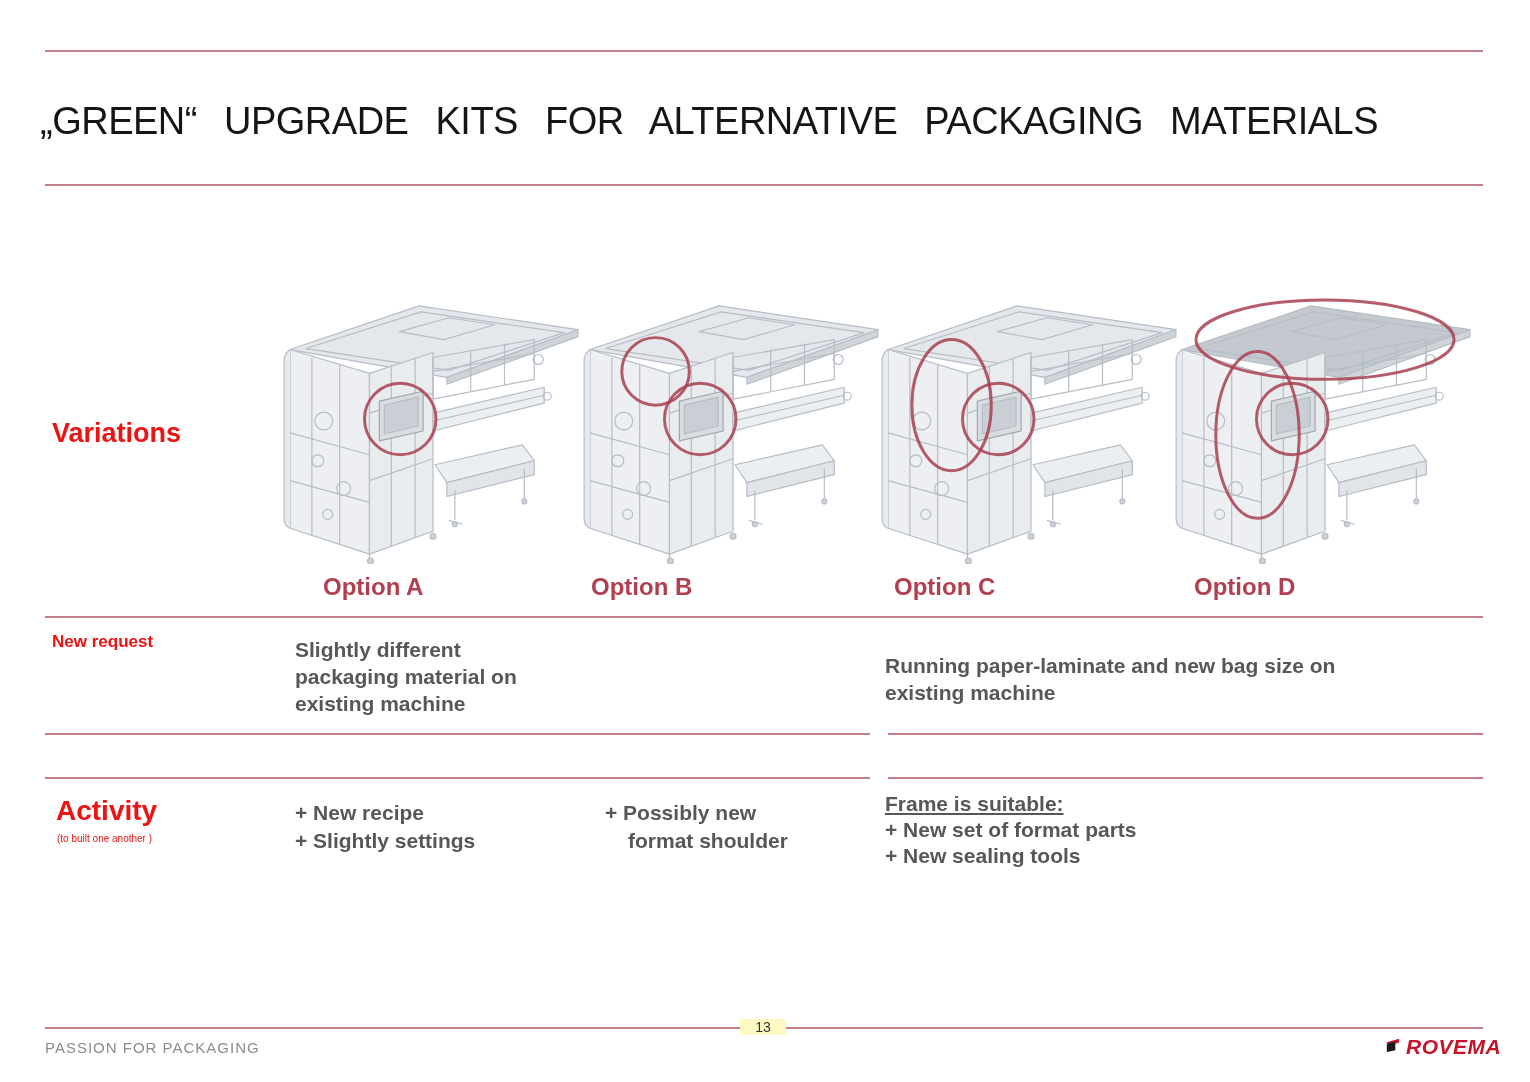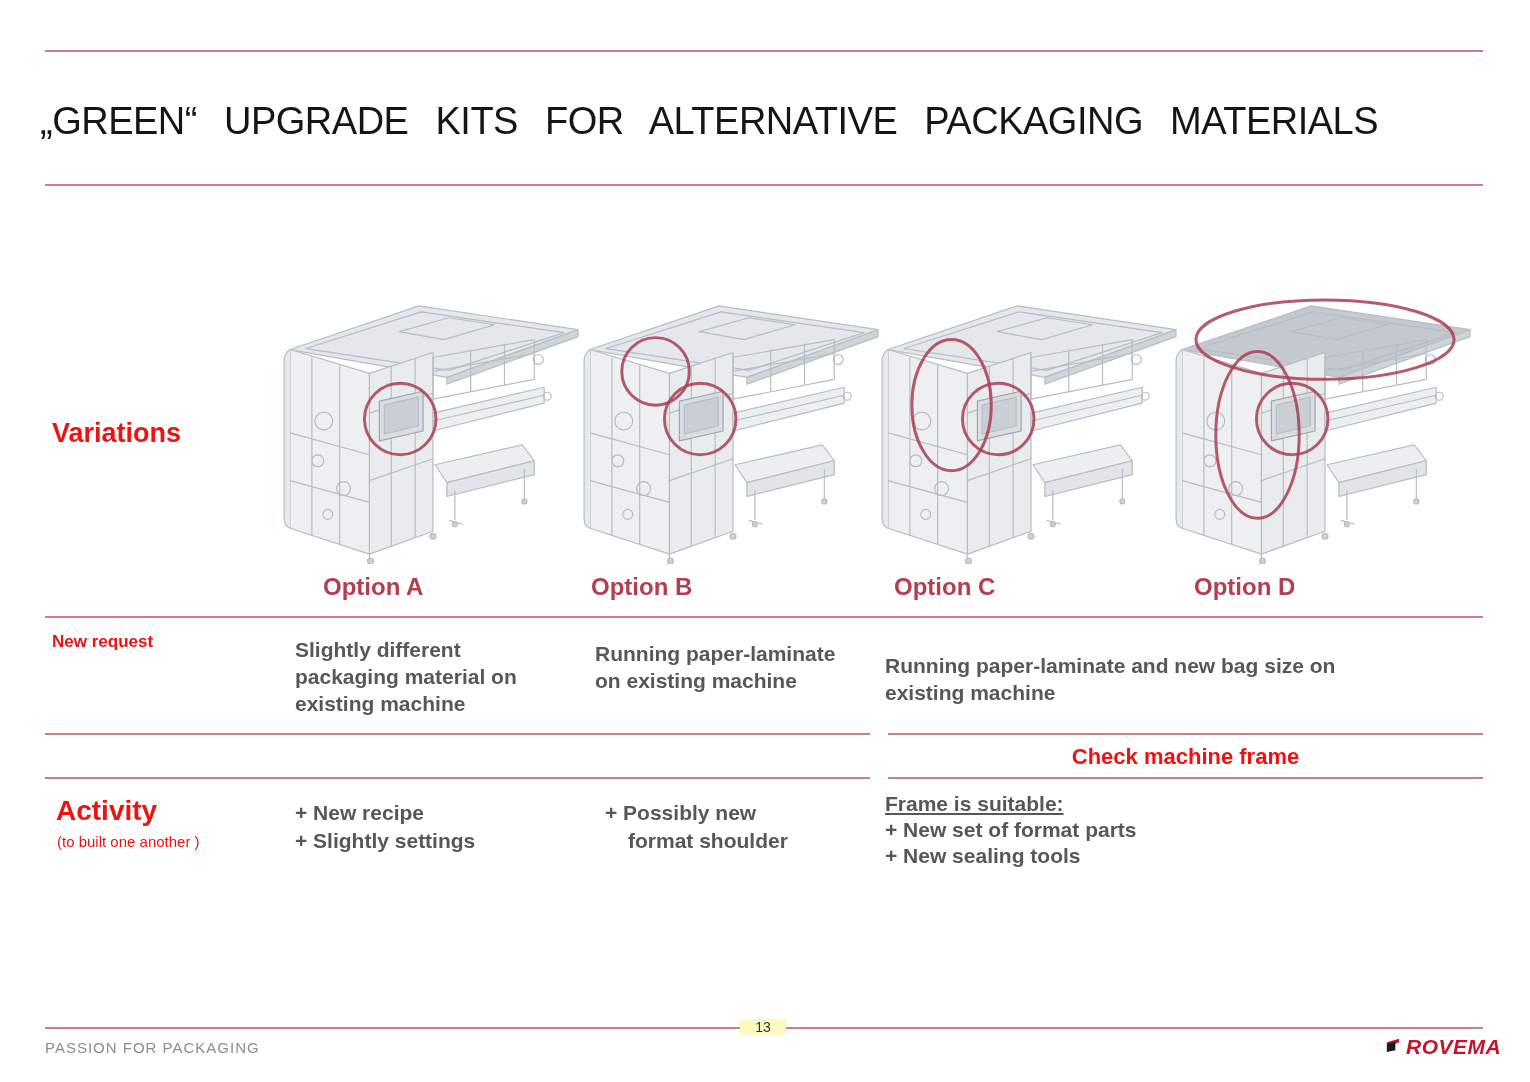--- a/index.html
+++ b/index.html
@@ -30,21 +30,21 @@
   .title{
     position:absolute;left:40px;top:100px;width:1460px;
     font-size:38px;font-weight:400;color:#151515;
     letter-spacing:-0.5px;word-spacing:17px;white-space:nowrap;
   }
 
   .row-label{position:absolute;font-weight:700;color:var(--heading-red);}
   .variations{left:52px;top:418px;font-size:27px;}
   .new-request{left:52px;top:632px;font-size:17px;}
   .activity-label{left:56px;top:795px;font-size:28px;text-align:right;}
-  .activity-note{position:absolute;left:57px;top:833px;font-size:15px;color:var(--heading-red);text-align:right;}
+  .activity-note{position:absolute;left:57px;top:833px;font-size:10px;color:var(--heading-red);text-align:right;}
 
   .machine-cell{position:absolute;top:286px;width:300px;height:278px;}
   .machine-cell svg{width:100%;height:100%;}
 
   .option-label{position:absolute;top:573px;font-size:24px;font-weight:700;color:var(--option-red);}
 
   .body-block{position:absolute;font-size:21px;font-weight:700;color:var(--body-gray);line-height:27px;white-space:nowrap;}
   #nrA{left:295px;top:636px;}
   #nrB{left:595px;top:640px;}
   #nrCD{left:885px;top:652px;width:598px;}
@@ -269,33 +269,28 @@
     </div>
 
   <div class="rule rule-under-options"></div>
 
   <div class="row-label new-request">New request</div>
   <div id="nrA" class="body-block">
       <div>Slightly different</div>
       <div>packaging material on</div>
       <div>existing machine</div>
     </div>
-  <div id="nrB" class="body-block">
-      <div>Running paper-laminate</div>
-      <div>on existing machine</div>
-    </div>
   <div id="nrCD" class="body-block">
       <div>Running paper-laminate and new bag size on</div>
       <div>existing machine</div>
     </div>
 
   <div class="rule rule-4a"></div>
   <div class="rule rule-4b"></div>
 
-  <div class="check-frame">Check machine frame</div>
 
   <div class="rule rule-5a"></div>
   <div class="rule rule-5b"></div>
 
   <div class="row-label activity-label">Activity</div>
   <div class="activity-note">(to built one another )</div>
 
   <div id="actA" class="body-block">
       <div>+ New recipe</div>
       <div>+ Slightly settings</div>

